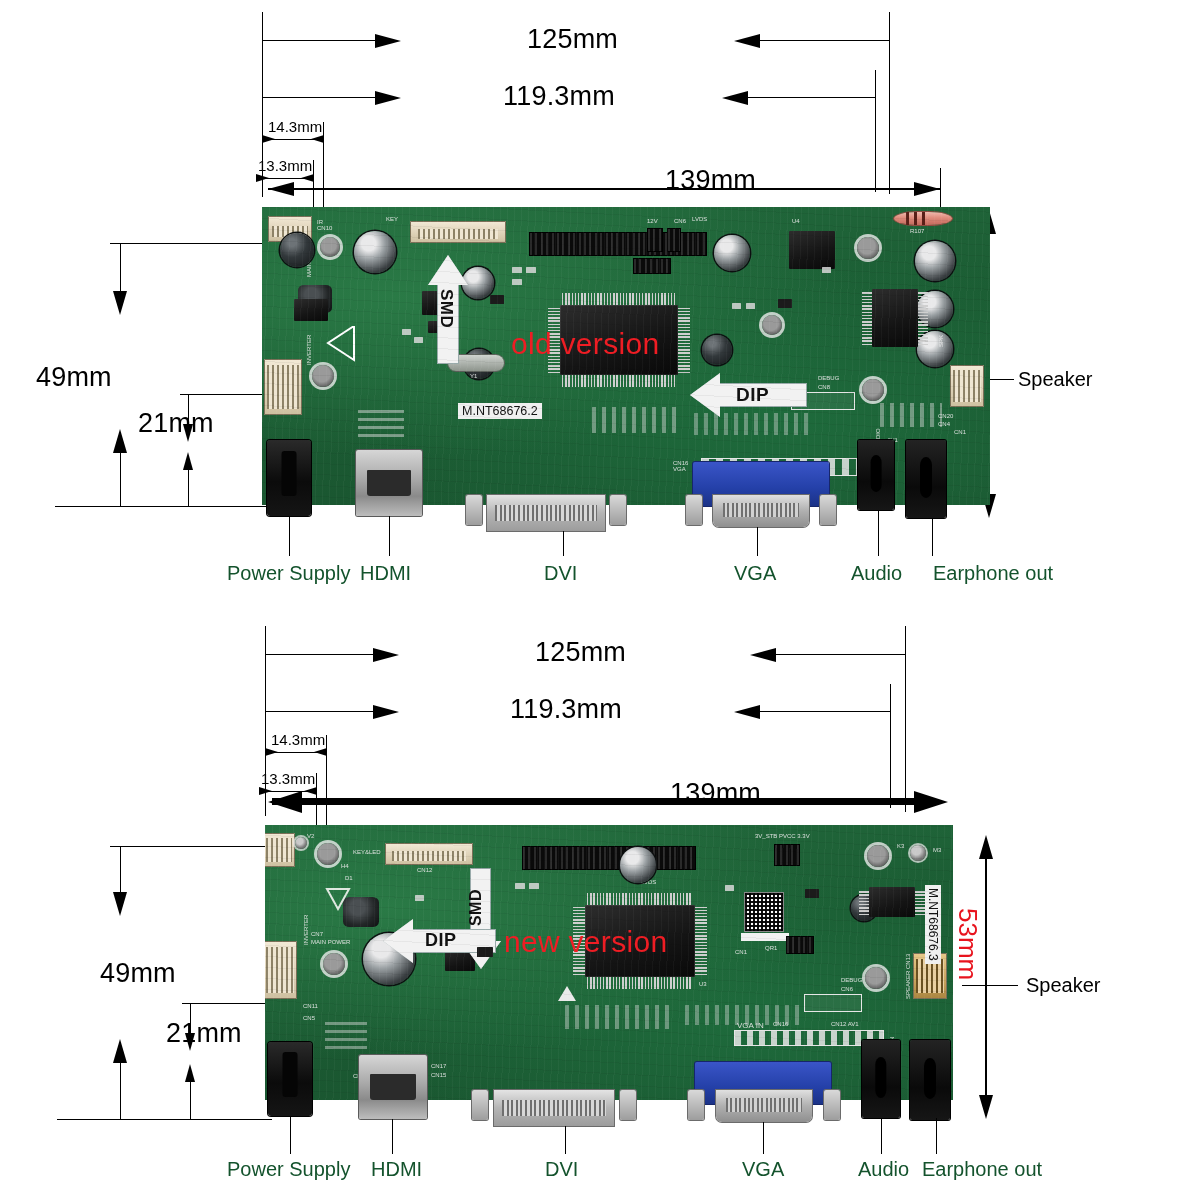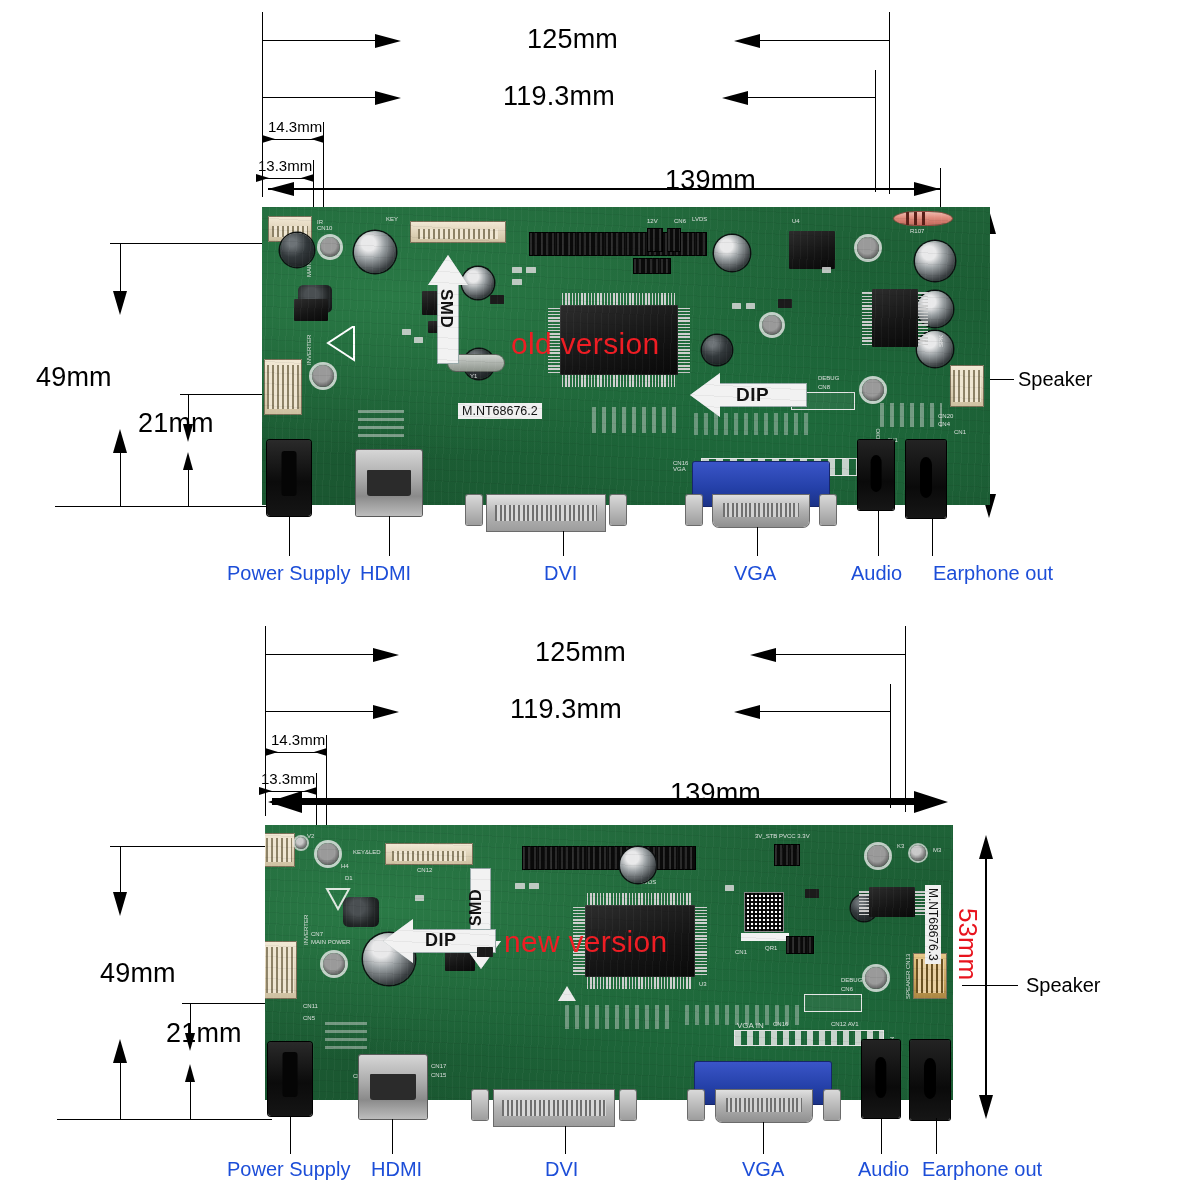--- a/index.html
+++ b/index.html
@@ -10,21 +10,21 @@
     position: relative;
     overflow: hidden;
   }
   .stage { position: absolute; inset: 0; }
   .abs { position: absolute; }
 
   
   .dim-label { position: absolute; color: #000; white-space: nowrap; font-family: "Liberation Sans", sans-serif; }
   .big-dim { font-size: 27px; letter-spacing: .2px; }
   .small-dim { font-size: 15px; }
-  .port-label { position: absolute; font-size: 20px; color: #1d4ed8; white-space: nowrap; text-align: center; }
+  .port-label { position: absolute; font-size: 20px; color: #14532d; white-space: nowrap; text-align: center; }
   .side-label { position: absolute; font-size: 20px; color: #000; white-space: nowrap; }
 
   .hline { position: absolute; height: 0; border-top: 2px solid #000; }
   .hline-thin { position: absolute; height: 0; border-top: 1.6px solid #000; }
   .vline { position: absolute; width: 0; border-left: 2px solid #000; }
   .vline-thin { position: absolute; width: 0; border-left: 1.6px solid #000; }
 
   
   .ah { position: absolute; width: 0; height: 0; }
   .ah-r { border-top: 7px solid transparent; border-bottom: 7px solid transparent; border-left: 26px solid #000; }

